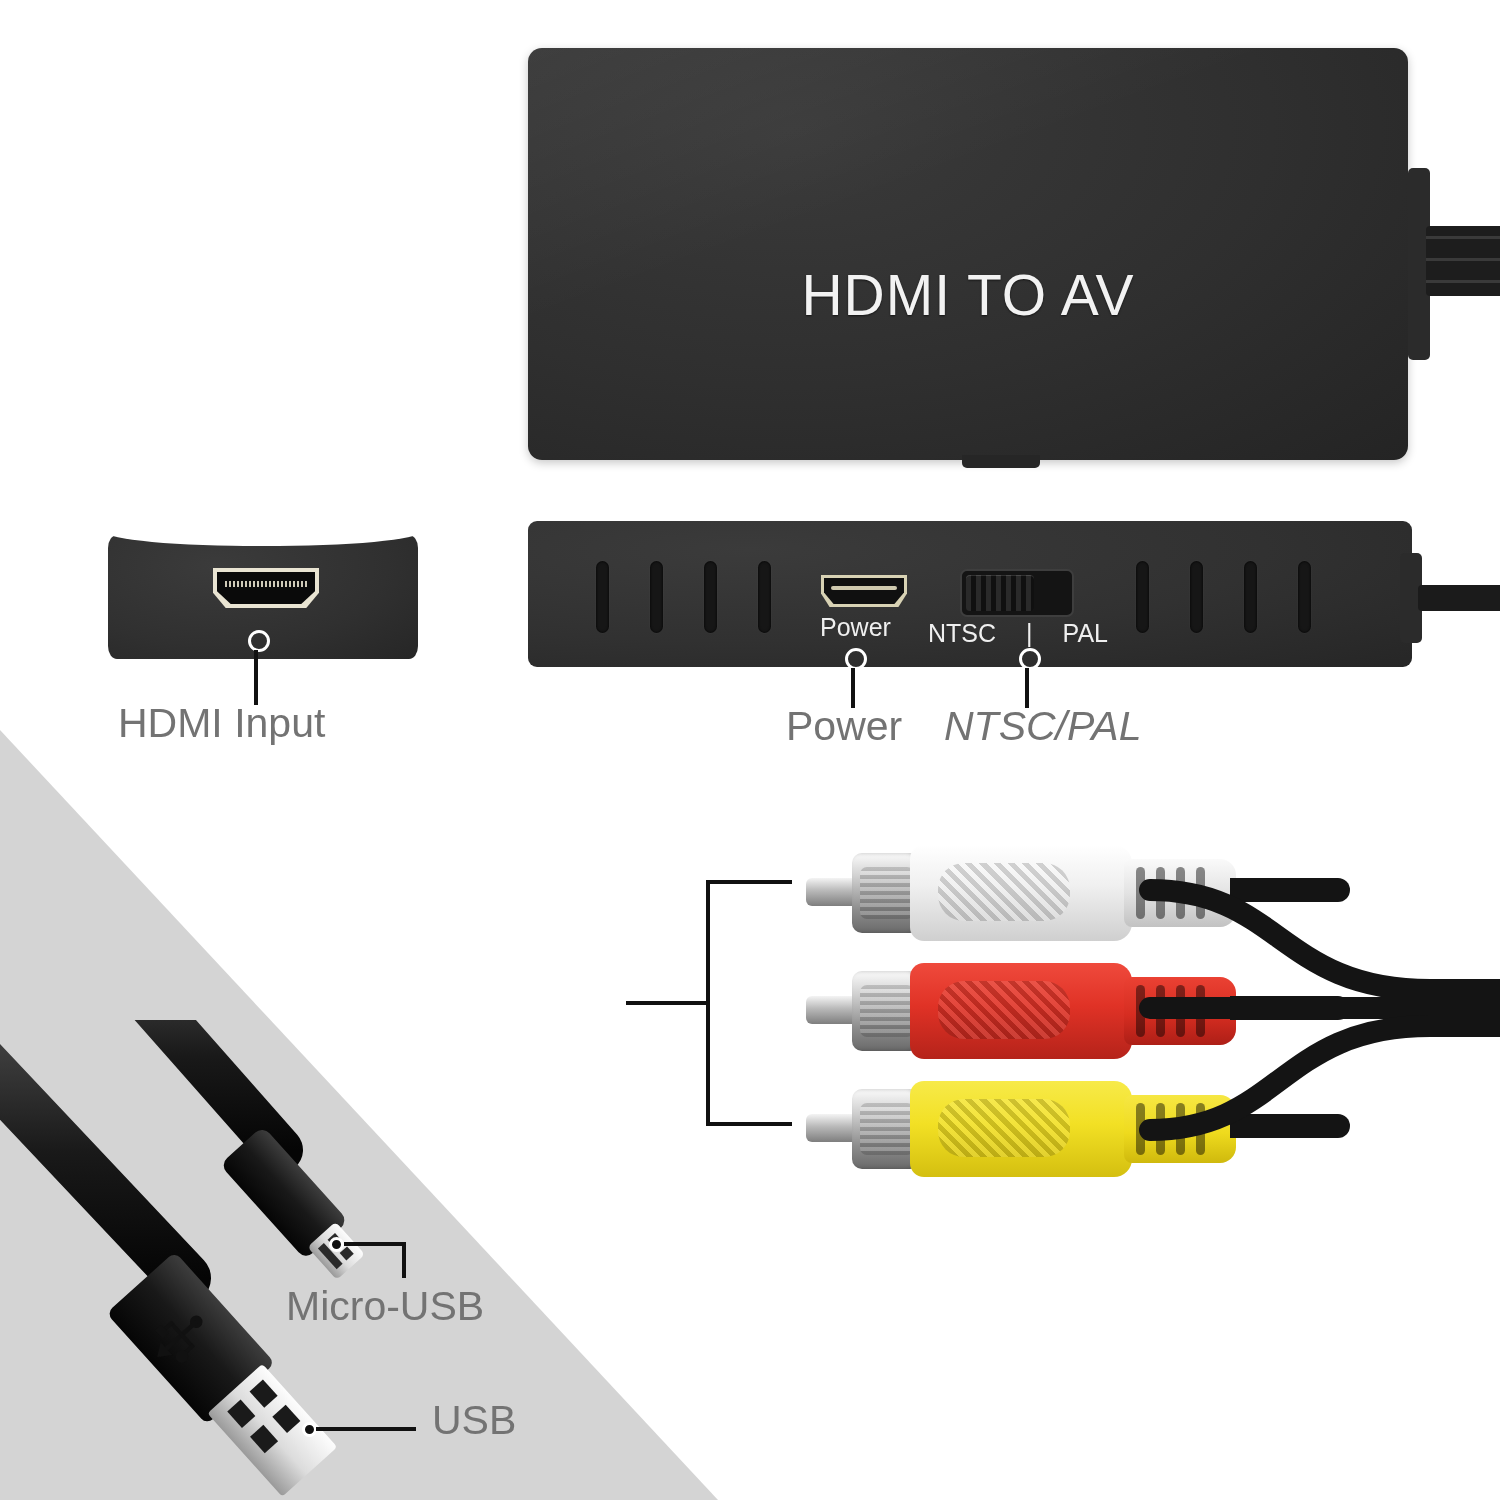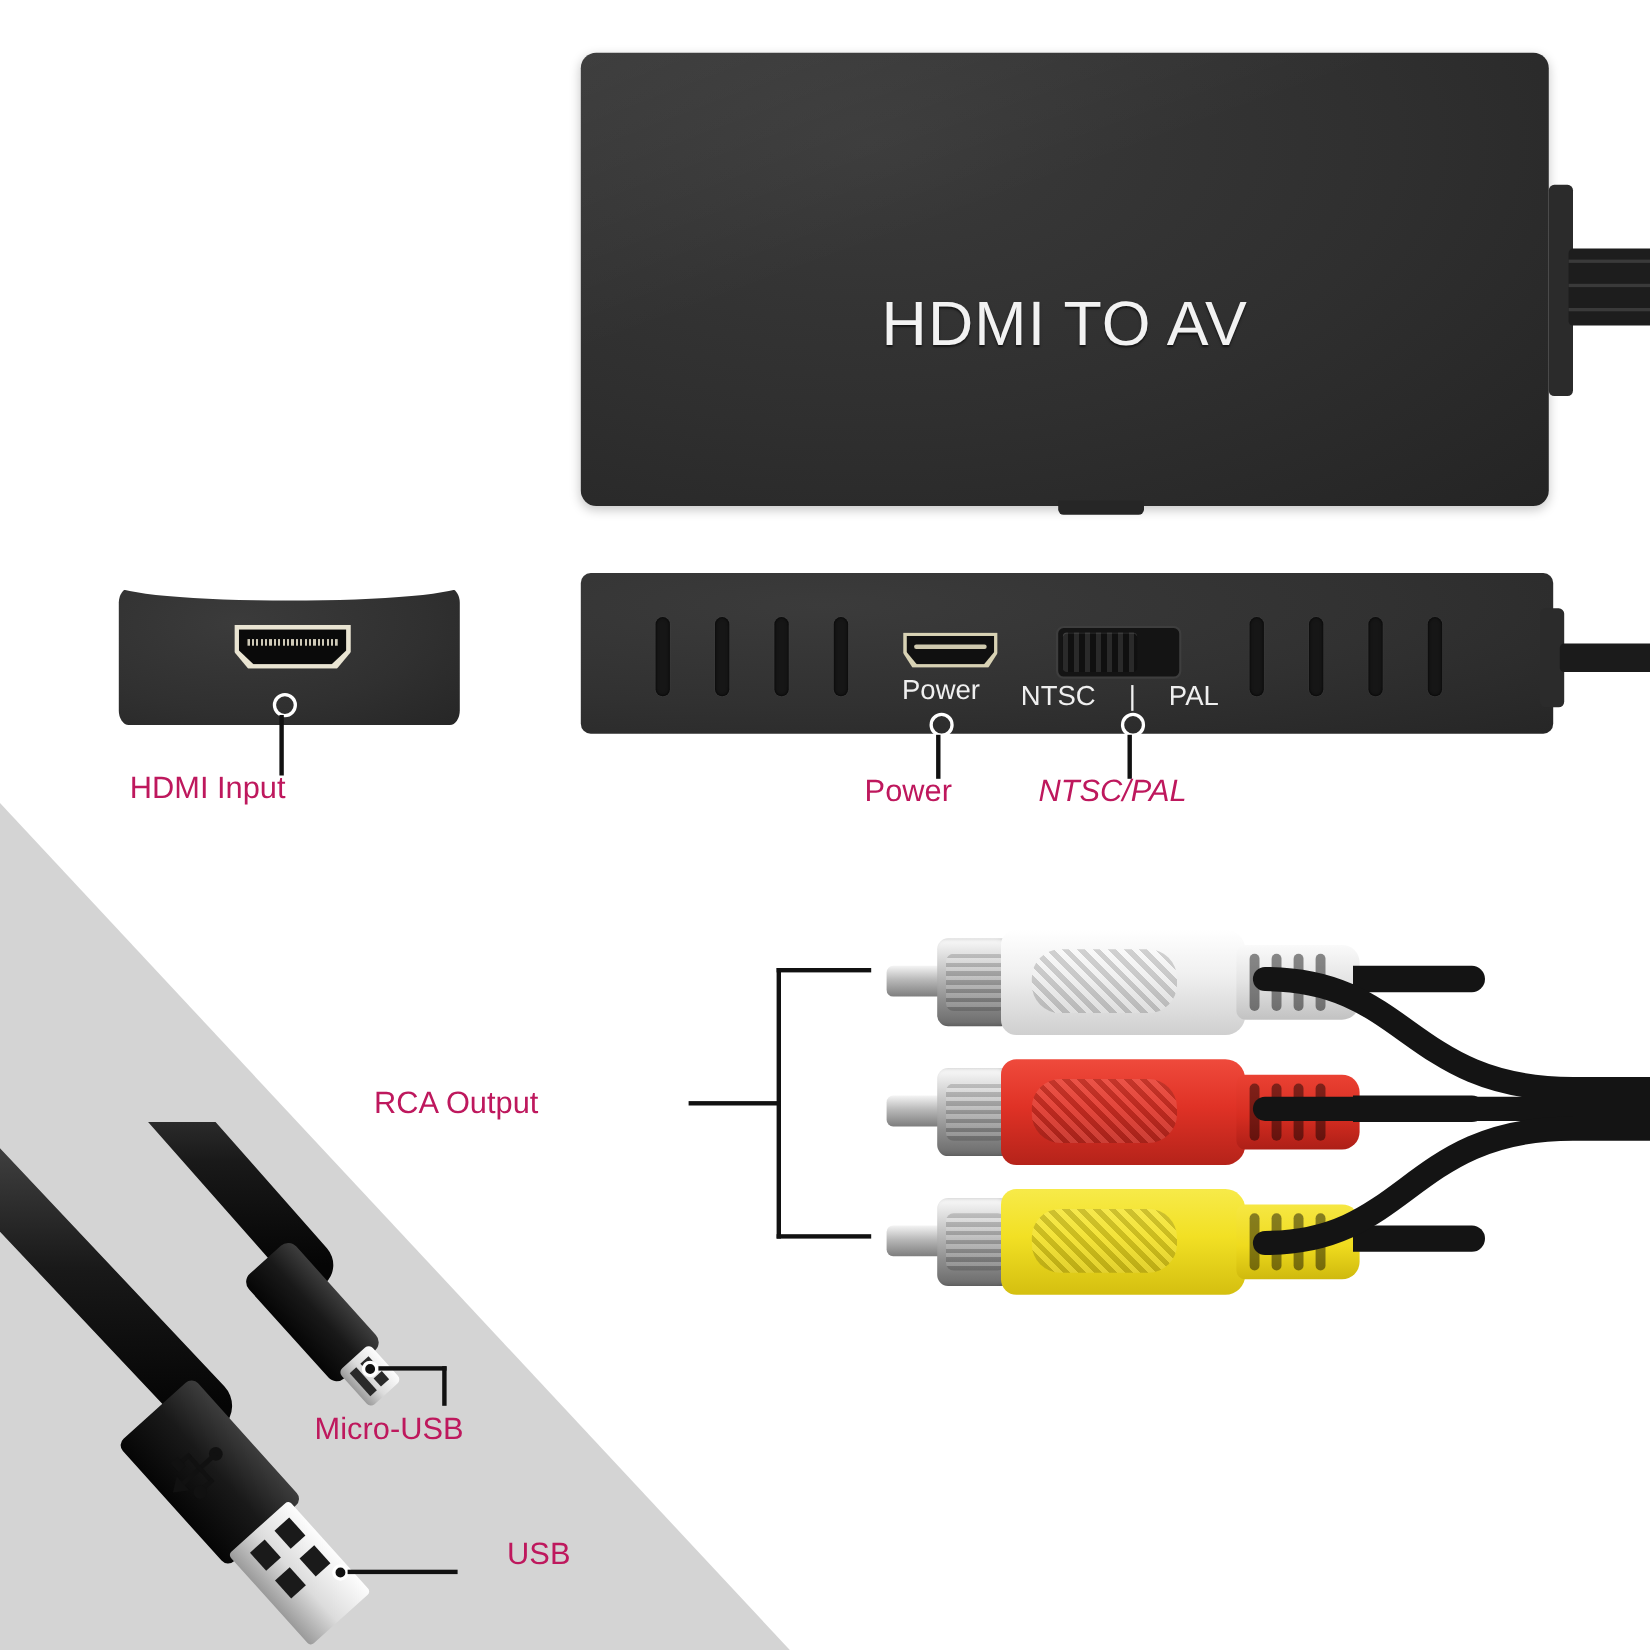--- a/index.html
+++ b/index.html
@@ -125,21 +125,21 @@
     border:3px solid #ffffff;background:transparent;
   }
   .dot-fill{
     position:absolute;width:15px;height:15px;border-radius:50%;
     background:#111;border:3px solid #fff;box-sizing:border-box;
   }
   .lead-v{position:absolute;width:4px;background:#111;}
   .lead-h{position:absolute;height:4px;background:#111;}
 
   .callout-label{
-    position:absolute;color:#be185d;font-size:28px;white-space:nowrap;font-weight:400;
+    position:absolute;color:#737373;font-size:41px;white-space:nowrap;font-weight:400;
   }
 
   
   .bracket{position:absolute;}
   .bracket .v{position:absolute;left:0;top:0;width:4px;height:100%;background:#111;}
   .bracket .t{position:absolute;left:0;top:0;height:4px;width:86px;background:#111;}
   .bracket .b{position:absolute;left:0;bottom:0;height:4px;width:86px;background:#111;}
   .bracket .stem{position:absolute;left:-80px;top:50%;margin-top:-2px;height:4px;width:84px;background:#111;}
 
   
@@ -242,21 +242,20 @@
   <div class="rear-cable"></div>
 
   <div class="dot-open" style="left:845px;top:648px;"></div>
   <div class="lead-v" style="left:851px;top:668px;height:40px;"></div>
   <div class="callout-label" style="left:786px;top:703px;">Power</div>
 
   <div class="dot-open" style="left:1019px;top:648px;"></div>
   <div class="lead-v" style="left:1025px;top:668px;height:40px;"></div>
   <div class="callout-label" style="left:944px;top:703px;font-style:italic;">NTSC/PAL</div>
 
-  <div class="callout-label" style="left:340px;top:987px;">RCA Output</div>
   <div class="bracket" style="left:706px;top:880px;width:86px;height:246px;">
     <div class="v"></div>
       <div class="t"></div>
       <div class="b"></div>
       <div class="stem"></div>
   </div>
 
   <div class="rca" style="left:806px;top:845px;width:548px;">
     <div class="tip"></div>
     <div class="collar"></div>
@@ -353,15 +352,15 @@
     </g>
   </svg>
 
   <div class="dot-fill" style="left:329px;top:1237px;"></div>
   <div class="lead-h" style="left:344px;top:1242px;width:62px;"></div>
   <div class="lead-v" style="left:402px;top:1242px;height:36px;"></div>
   <div class="callout-label" style="left:286px;top:1283px;">Micro-USB</div>
 
   <div class="dot-fill" style="left:302px;top:1422px;"></div>
   <div class="lead-h" style="left:316px;top:1427px;width:100px;"></div>
-  <div class="callout-label" style="left:432px;top:1397px;margin-left:29px;">USB</div>
+  <div class="callout-label" style="left:432px;top:1397px;">USB</div>
 
 </div>
 
 </body></html>

